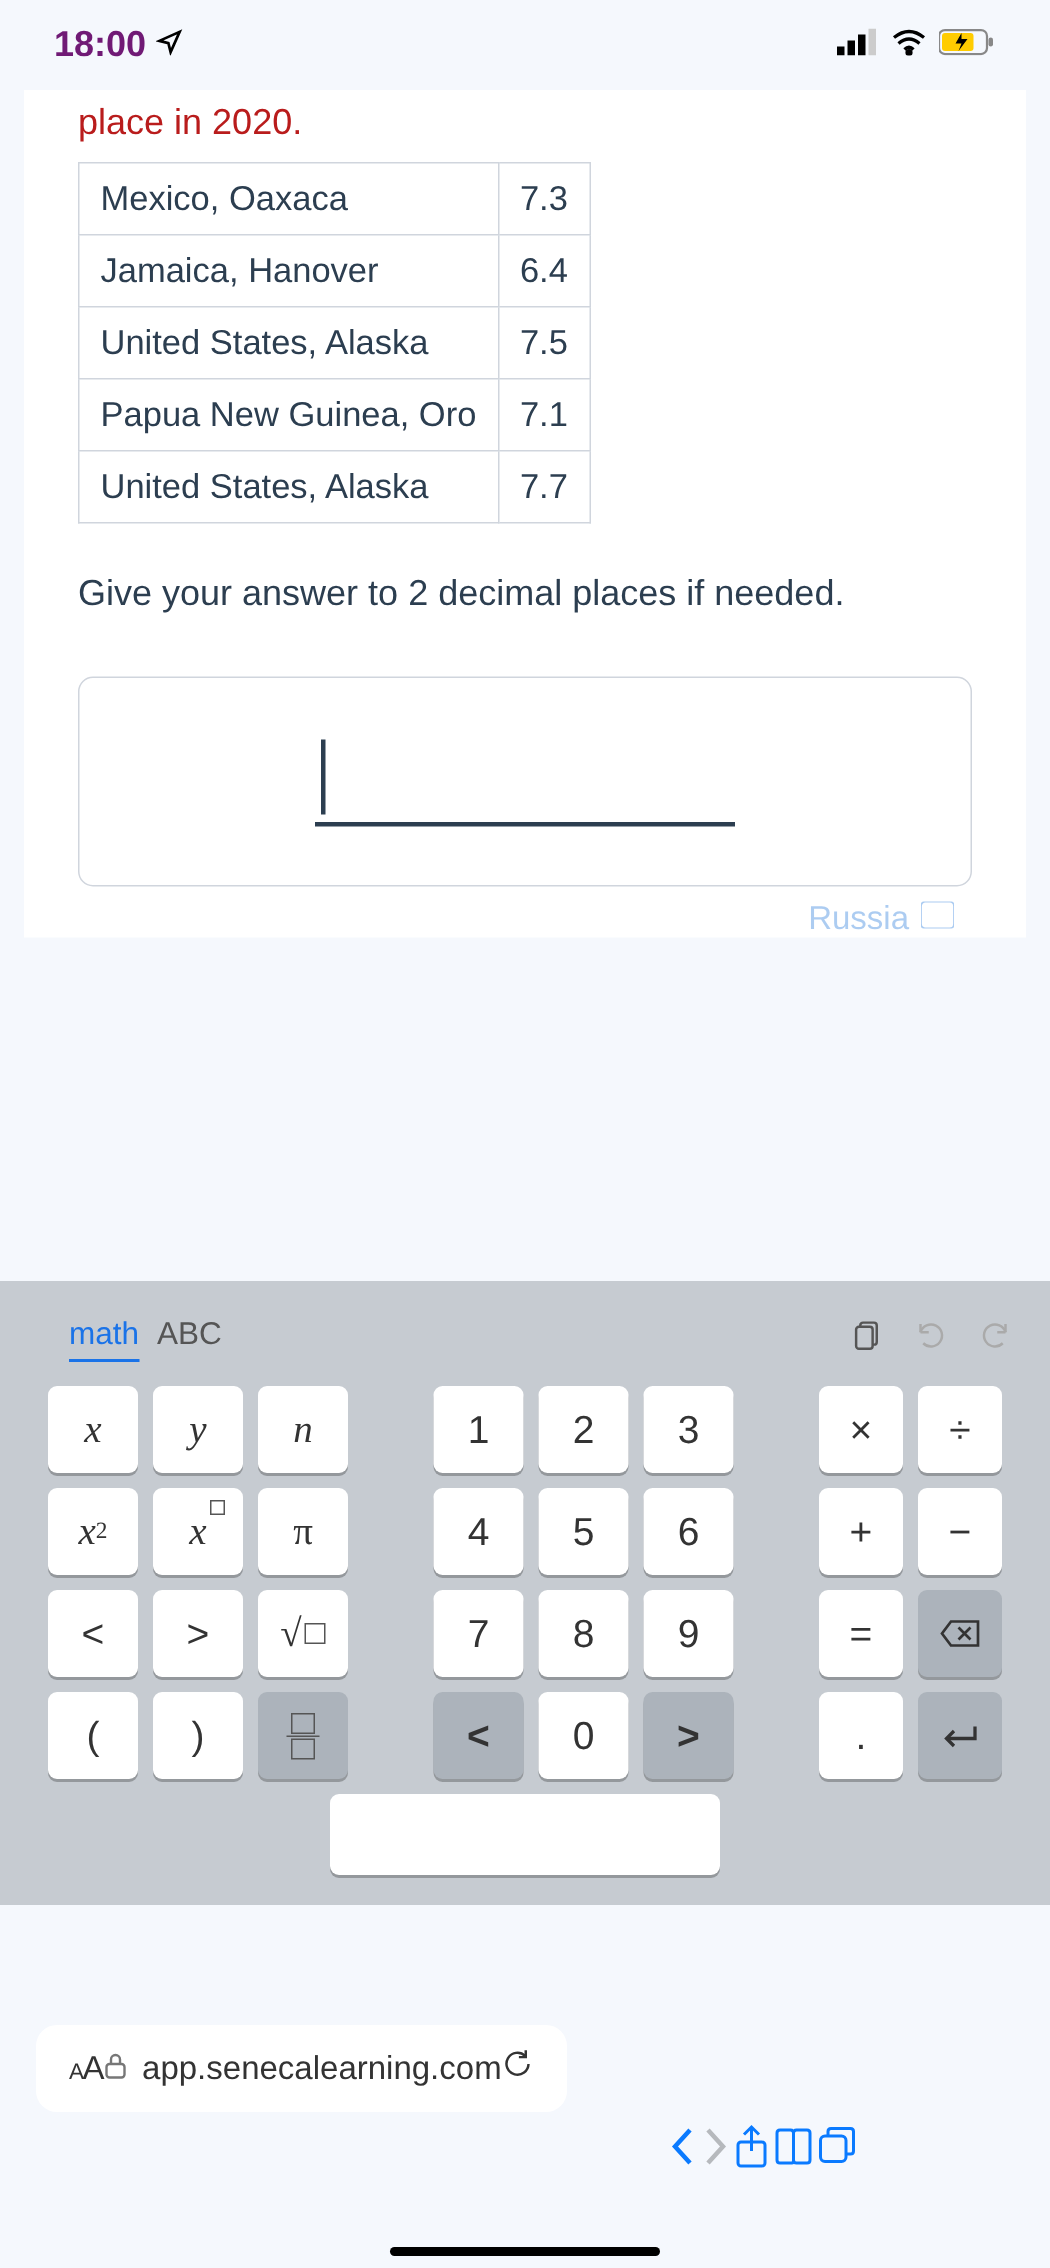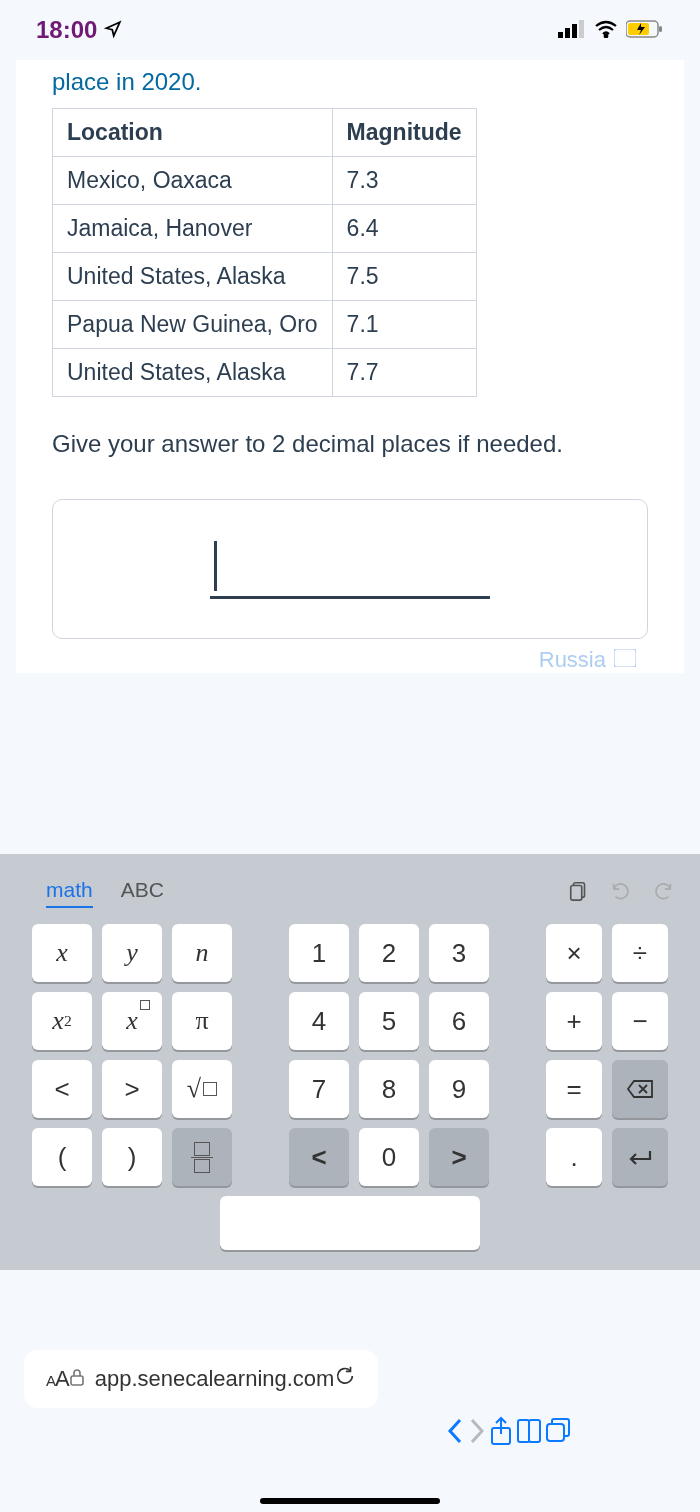--- a/index.html
+++ b/index.html
@@ -23,21 +23,21 @@
   }
   .status-right { display: flex; align-items: center; gap: 8px; }
   .content {
     padding: 0 36px;
     background: #fff;
     margin: 0 16px;
     color: #2c3e50;
   }
   .intro-text {
     font-size: 24px;
-    color: #0369a1;
+    color: #b91c1c;
     padding: 8px 0 12px 0;
   }
   .data-table {
     border-collapse: collapse;
     width: auto;
     font-size: 23px;
     color: #2c3e50;
   }
   .data-table th, .data-table td {
     border: 1px solid #d0d5dd;
@@ -103,21 +103,21 @@
     background: #c6cbd1;
     padding: 16px 10px 0 10px;
   }
   .kb-top {
     display: flex;
     justify-content: space-between;
     align-items: center;
     padding: 8px 16px 16px 36px;
     font-size: 21px;
   }
-  .kb-tabs { display: flex; gap: 28px; }
+  .kb-tabs { display: flex; gap: 12px; }
   .kb-tab {
     color: #555;
     padding-bottom: 4px;
   }
   .kb-tab.active {
     color: #1a73e8;
     border-bottom: 2px solid #1a73e8;
   }
   .kb-top-right { display: flex; gap: 20px; color: #555; }
   .kb-top-right .dim { color: #aaa; }
@@ -255,24 +255,20 @@
           <path d="M15 3 L11 10 L15 10 L13 15 L19 7 L15 7 Z" fill="#000"></path>
         </svg>
     </span>
   </div>
 </div>
 
 <div class="content">
   <div class="intro-text">place in 2020.</div>
   <table class="data-table">
     <tbody>
-        <tr>
-      <th>Location</th>
-      <th>Magnitude</th>
-    </tr>
     <tr>
           <td>Mexico, Oaxaca</td>
           <td>7.3</td>
         </tr>
     <tr>
           <td>Jamaica, Hanover</td>
           <td>6.4</td>
         </tr>
     <tr>
           <td>United States, Alaska</td>

